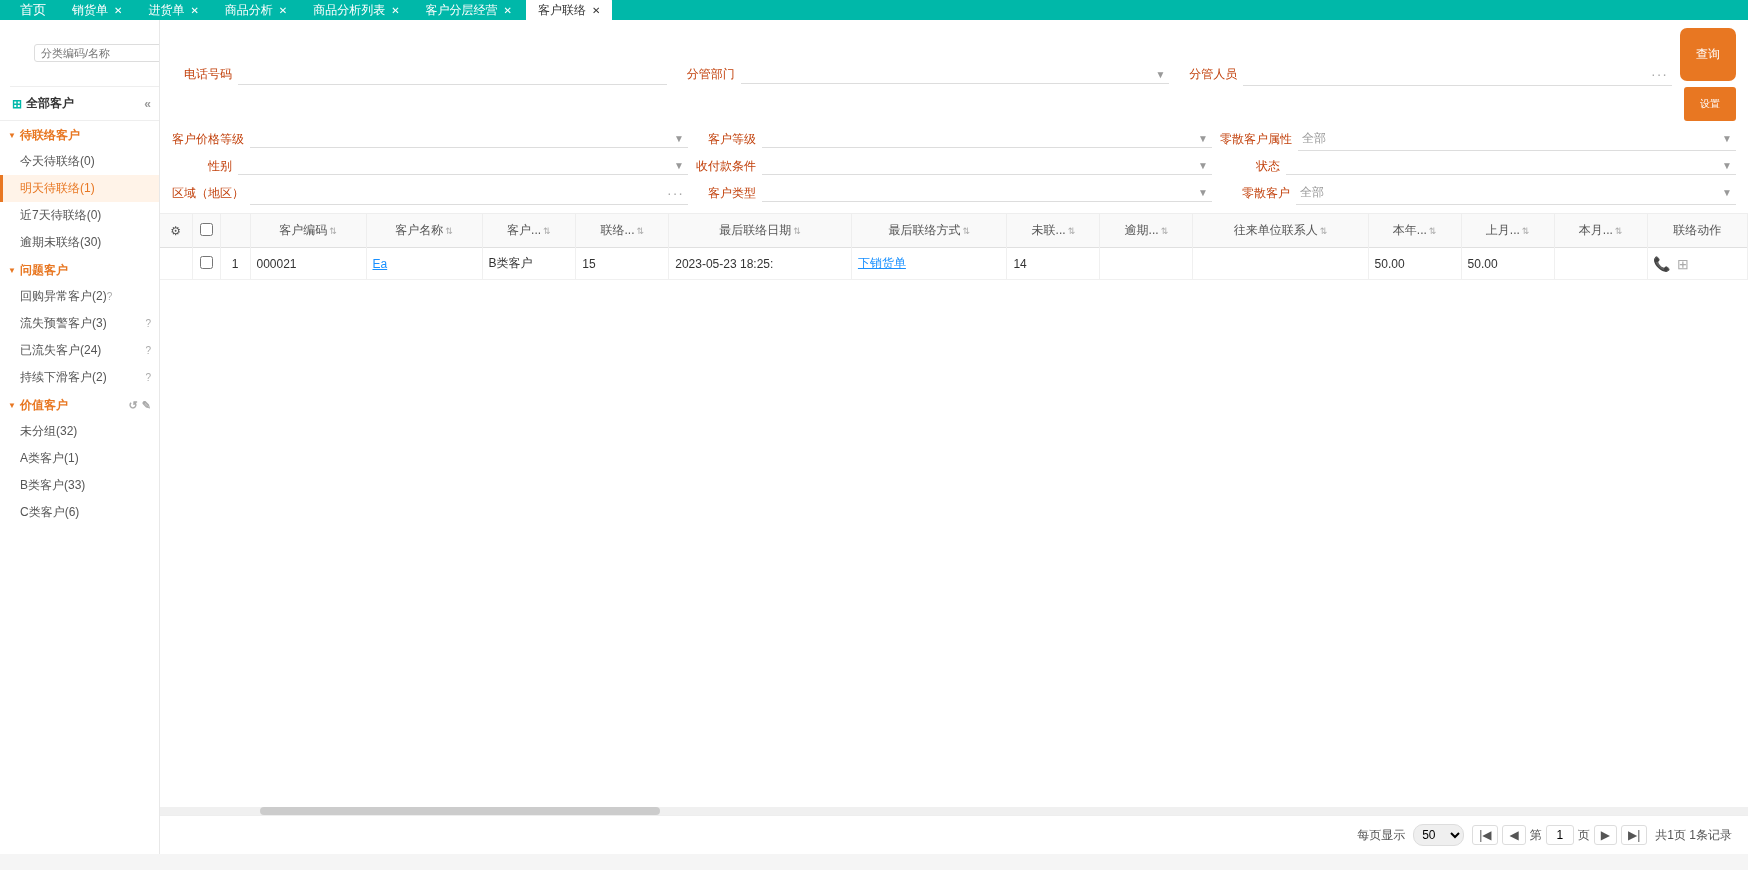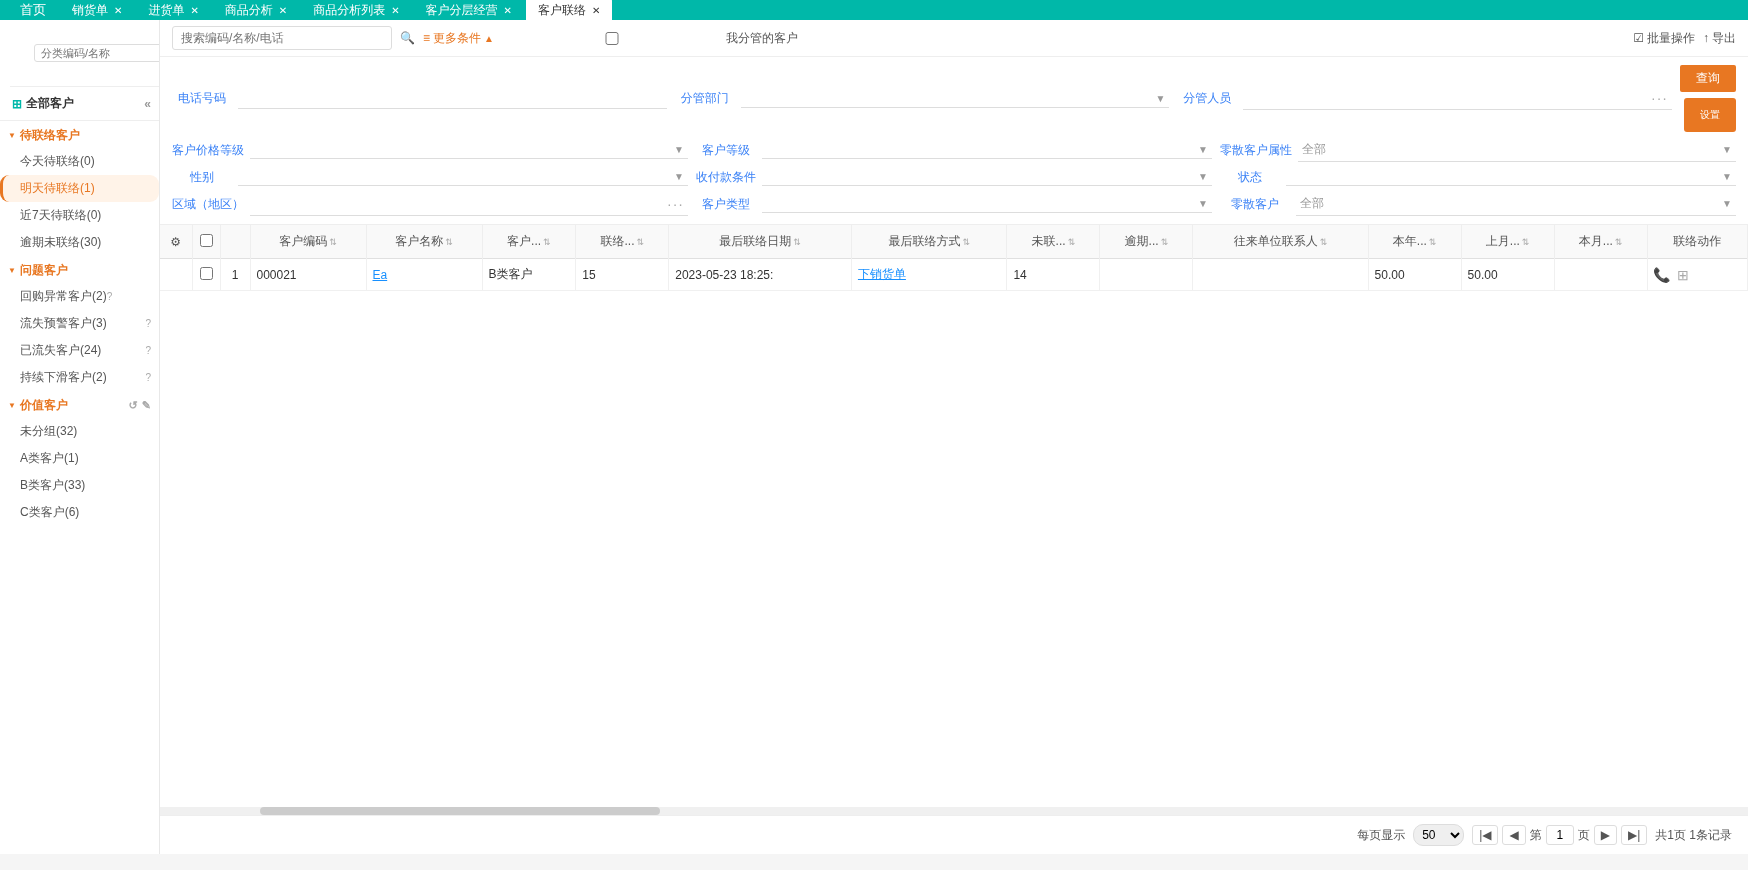--- a/index.html
+++ b/index.html
@@ -74,21 +74,21 @@
     .all-customers .left { display: flex; align-items: center; gap: 4px; }
     .collapse-icon { color: #999; font-size: 12px; cursor: pointer; }
     .sidebar-item {
       padding: 5px 8px 5px 20px;
       cursor: pointer;
       color: #555;
       white-space: nowrap;
       overflow: hidden;
       text-overflow: ellipsis;
     }
-    .sidebar-item.active { background: #fff3e8; color: #e87722; border-left: 3px solid #e87722; padding-left: 17px; border-radius: 9px; }
+    .sidebar-item.active { background: #fff3e8; color: #e87722; border-left: 3px solid #e87722; padding-left: 17px; }
     .section-header {
       padding: 6px 8px 4px 8px;
       color: #e87722;
       font-size: 11px;
       display: flex;
       align-items: center;
       gap: 4px;
       cursor: pointer;
       font-weight: bold;
     }
@@ -157,24 +157,24 @@
       gap: 8px;
     }
     .filter-row:last-child { margin-bottom: 0; }
     .filter-field {
       display: flex;
       align-items: center;
       flex: 1;
       gap: 6px;
     }
     .filter-label {
-      color: #3b82f6;
+      color: #c2410c;
       white-space: nowrap;
       min-width: 60px;
-      text-align: center;
+      text-align: right;
     }
     .filter-input {
       flex: 1;
       border: none;
       border-bottom: 1px solid #ddd;
       padding: 3px 4px;
       outline: none;
       background: transparent;
     }
     .filter-select {
@@ -189,22 +189,22 @@
       justify-content: space-between;
       cursor: pointer;
     }
     .filter-select span { color: #999; }
     .filter-dropdown-icon { color: #aaa; font-size: 10px; }
     .filter-dots { color: #aaa; cursor: pointer; font-size: 14px; letter-spacing: 1px; }
     .query-btn {
       background: #e87722;
       color: #fff;
       border: none;
-      padding: 5px 16px;
-      border-radius: 2px;
+      padding: 18px 16px;
+      border-radius: 7px;
       cursor: pointer;
       font-size: 12px;
     }
     .settings-btn {
       background: #e87722;
       color: #fff;
       border: none;
       padding: 10px 16px;
       border-radius: 3px;
       cursor: pointer;
@@ -392,42 +392,20 @@
       <span style="color:#aaa;font-size:11px;cursor:pointer;">✎</span>
     </div>
     <div class="sidebar-item">未分组(32)</div>
     <div class="sidebar-item">A类客户(1)</div>
     <div class="sidebar-item">B类客户(33)</div>
     <div class="sidebar-item">C类客户(6)</div>
   </div>
 
   <div class="content-area">
 
-    <div class="filter-bar">
-      <input type="text" placeholder="搜索编码/名称/电话" style="">
-      <span class="filter-search-icon">🔍</span>
-      <div class="more-conditions">
-        <span style="color:#e87722;">≡</span>
-        <span>更多条件</span>
-        <span style="font-size:10px;">▲</span>
-      </div>
-      <div class="my-customers">
-        <input type="checkbox" style="">
-        <span>我分管的客户</span>
-      </div>
-      <div class="spacer"></div>
-      <div class="batch-op">
-        <span>☑</span>
-        <span>批量操作</span>
-      </div>
-      <div class="export-btn">
-        <span>↑</span>
-        <span>导出</span>
-      </div>
-    </div>
 
     <div class="advanced-filter">
 
       <div class="filter-row">
         <div class="filter-field">
           <span class="filter-label">电话号码</span>
           <input class="filter-input" style="">
         </div>
         <div class="filter-field">
           <span class="filter-label">分管部门</span>

